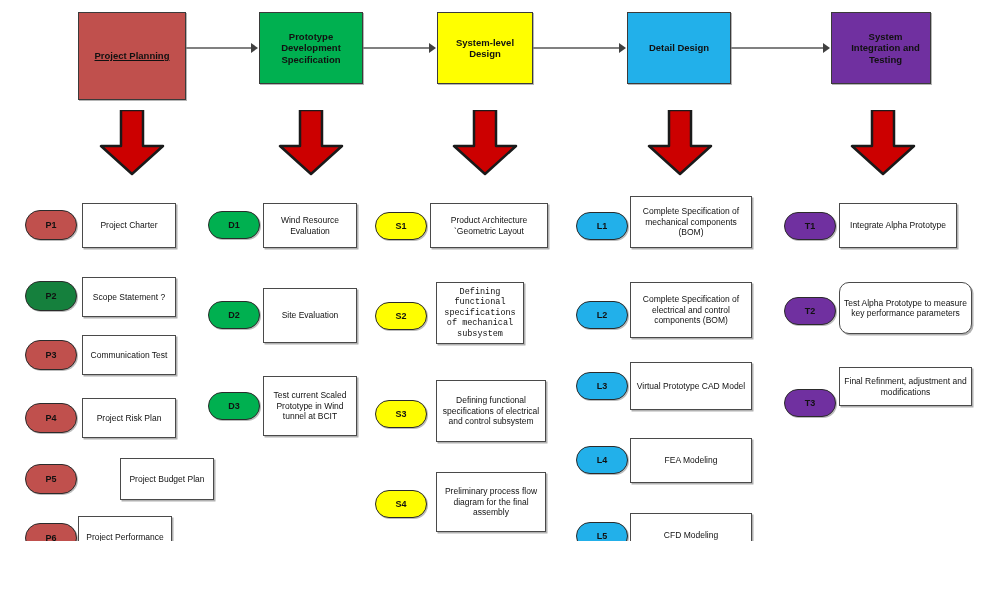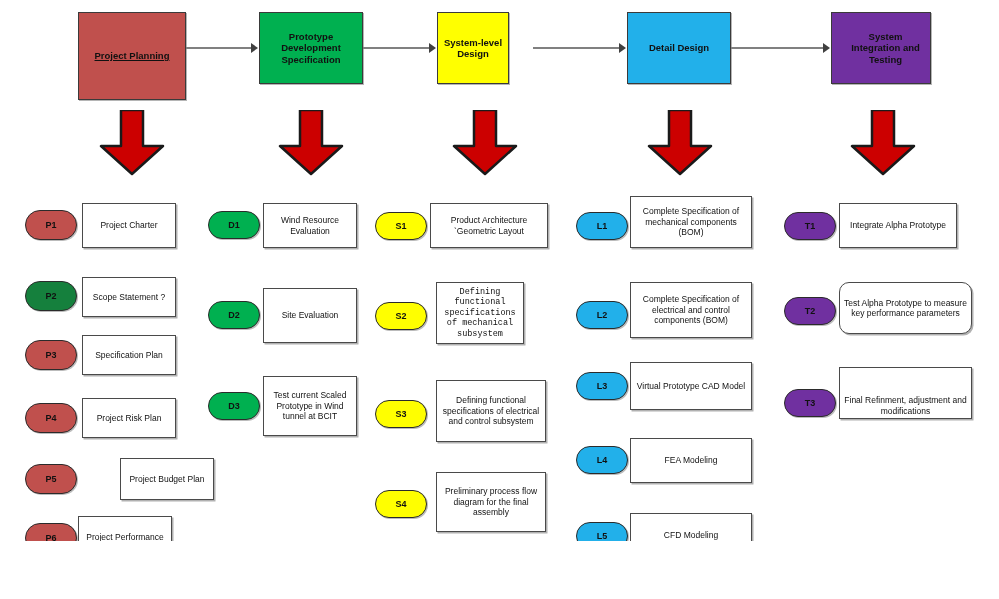--- a/index.html
+++ b/index.html
@@ -100,21 +100,21 @@
   <div id="diagram-clip">
 
     <div class="phase-box" style="left:78px; top:12px; width:108px; height:88px; background:#C0504D;text-decoration:underline;">
       <span>Project Planning</span>
     </div>
 
     <div class="phase-box" style="left:259px; top:12px; width:104px; height:72px; background:#00B050;">
       <span>Prototype Development Specification</span>
     </div>
 
-    <div class="phase-box" style="left:437px; top:12px; width:72px; height:72px; background:#FFFF00;">
+    <div class="phase-box" style="left:437px; top:12px; width:96px; height:72px; background:#FFFF00;">
       <span>System-level Design</span>
     </div>
 
     <div class="phase-box" style="left:627px; top:12px; width:104px; height:72px; background:#22B0EA;">
       <span>Detail Design</span>
     </div>
 
     <div class="phase-box" style="left:831px; top:12px; width:100px; height:72px; background:#7030A0;padding-left:11px;">
       <span>System Integration and Testing</span>
     </div>
@@ -168,21 +168,21 @@
       <span>P2</span>
     </div>
     <div class="task-box" style="left:82px; top:277px; width:94px; height:40px;">
       <span>Scope Statement ?</span>
     </div>
 
     <div class="pill" style="left:25px; top:340px; width:52px; height:30px; background:#C0504D;">
       <span>P3</span>
     </div>
     <div class="task-box" style="left:82px; top:335px; width:94px; height:40px;">
-      <span>Specification Plan</span>
+      <span>Communication Test</span>
     </div>
 
     <div class="pill" style="left:25px; top:403px; width:52px; height:30px; background:#C0504D;">
       <span>P4</span>
     </div>
     <div class="task-box" style="left:82px; top:398px; width:94px; height:40px;">
       <span>Project Risk Plan</span>
     </div>
 
     <div class="pill" style="left:25px; top:464px; width:52px; height:30px; background:#C0504D;">
@@ -293,18 +293,18 @@
     <div class="pill" style="left:784px; top:297px; width:52px; height:28px; background:#7030A0;">
       <span>T2</span>
     </div>
     <div class="task-box" style="left:839px; top:282px; width:133px; height:52px;border-radius:10px;">
       <span>Test Alpha Prototype to measure key performance parameters</span>
     </div>
 
     <div class="pill" style="left:784px; top:389px; width:52px; height:28px; background:#7030A0;">
       <span>T3</span>
     </div>
-    <div class="task-box" style="left:839px; top:367px; width:133px; height:52px;align-items:flex-end;">
+    <div class="task-box" style="left:839px; top:367px; width:133px; height:39px;">
       <span>Final Refinment, adjustment and modifications</span>
     </div>
 
   </div>
 </div>
 
 </body></html>

